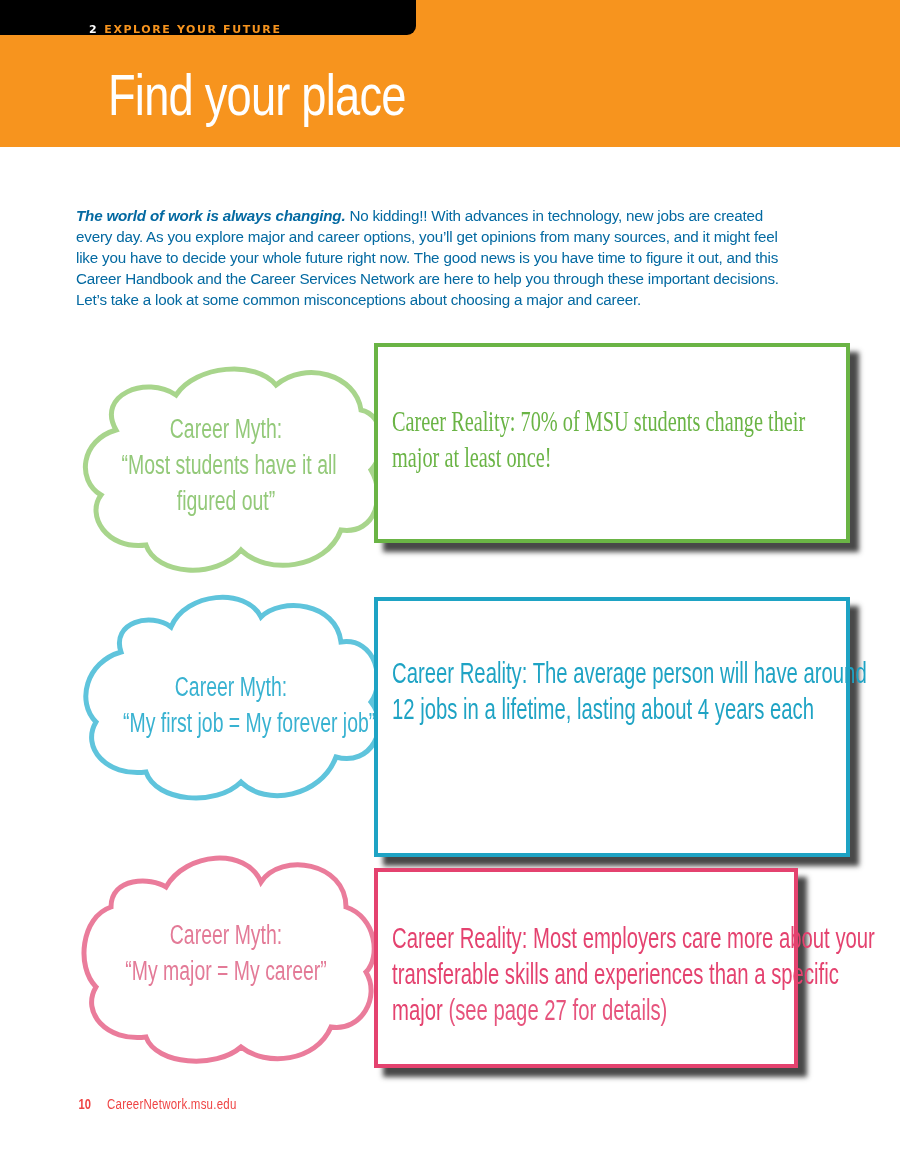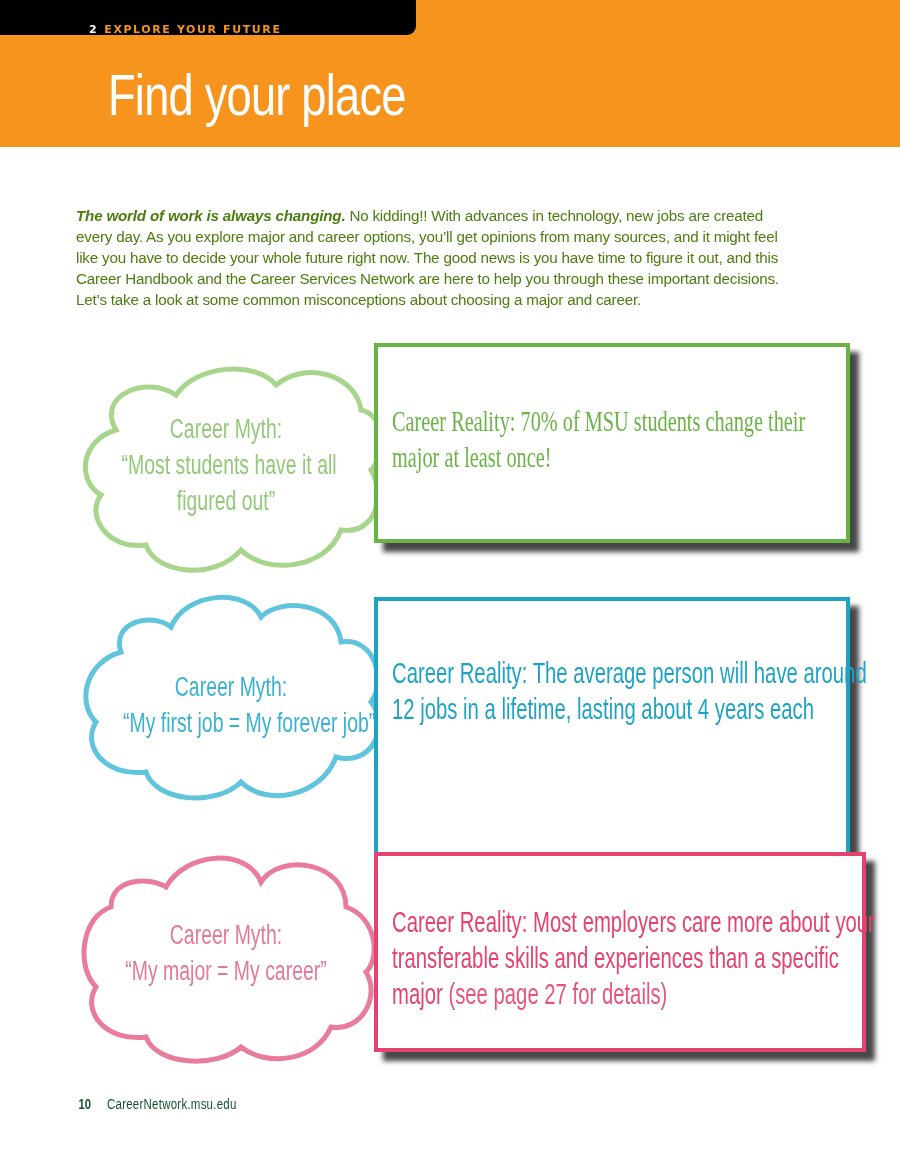--- a/index.html
+++ b/index.html
@@ -17,40 +17,40 @@
       font-weight: bold; font-size: 11px; letter-spacing: 1.6px; color: #f7941e; white-space: nowrap; margin-top: 7px;
     }
     .section-label .num { color: #ffffff; margin-right: 6px; }
     .page-title {
       position: absolute; left: 108px; top: 66px; font-family: "Liberation Sans Narrow", "Liberation Sans", sans-serif;
       font-size: 58px; color: #ffffff; transform: scaleX(0.78); transform-origin: left top; white-space: nowrap;
       letter-spacing: -1px; line-height: 1;
     }
     .intro {
       position: absolute; left: 76px; top: 205px; width: 720px; font-size: 15.2px; line-height: 21px;
-      color: #4d7c0f; letter-spacing: -0.2px;
+      color: #0369a1; letter-spacing: -0.2px;
     }
     .intro .lead { font-weight: bold; font-style: italic; }
     .row { position: absolute; left: 0; width: 900px; }
     .cloud { position: absolute; }
     .cloud svg { position: absolute; left: 0; top: 0; }
     .cloud-text {
       position: absolute; text-align: center; font-size: 27px; line-height: 36px;
       transform: scaleX(0.72); transform-origin: center top; white-space: nowrap;
     }
     .reality-box {
       position: absolute; background: #ffffff; border: 4px solid; box-sizing: border-box;
       box-shadow: 9px 9px 5px rgba(40,40,40,0.85);
     }
     .reality-text {
       position: absolute; left: 14px; font-size: 29px; line-height: 36px; white-space: nowrap;
       transform: scaleX(0.7); transform-origin: left top;
     }
     .reality-text .light { font-weight: normal; opacity: 0.9; }
-    .footer { position: absolute; left: 77px; top: 1096px; font-size: 14px; color: #14532d; white-space: nowrap; }
+    .footer { position: absolute; left: 77px; top: 1096px; font-size: 14px; color: #ef4444; white-space: nowrap; }
     .footer .page-num { font-weight: bold; margin-right: 14px; display: inline-block; transform: scaleX(0.8); }
     .footer .url { display: inline-block; transform: scaleX(0.82); transform-origin: left; letter-spacing: 0.3px; }
   </style>
 </head>
 <body>
 
 <div class="header">
   <div class="section-tab">
     <div class="section-label">
       <span class="num">2</span><span>EXPLORE YOUR FUTURE</span>
@@ -103,21 +103,21 @@
 <div class="row" style="top:852px;">
   <div class="cloud" style="left:76px; top:-5px; width:310px; height:225px;">
     <svg width="310" height="225" viewBox="0 0 310 225">
       <path d="M35 60 C35 30 75 30 90 40 C110 5 170 0 185 35 C205 5 270 15 270 60 C300 70 305 110 290 125 C305 150 285 185 255 180 C240 215 190 220 165 200 C140 222 80 218 70 190 C30 195 5 165 20 140 C0 120 5 70 35 60 Z" fill="#ffffff" stroke-width="5" stroke="#ea7c9b"></path>
     </svg>
     <div class="cloud-text" style="left:5px; top:70px; width:290px;">
       <div style="color:#e37a97;">Career Myth:</div>
       <div style="color:#e37a97;">“My major = My career”</div>
     </div>
   </div>
-  <div class="reality-box" style="left:374px; top:0; width:492px; height:200px; border-color:#e4426f;">
+  <div class="reality-box" style="left:374px; top:16px; width:424px; height:200px; border-color:#e4426f;">
     <div class="reality-text" style="top:48px; color:#e4426f;">
       <div>Career Reality: Most employers care more about your</div>
       <div>transferable skills and experiences than a specific</div>
       <div><span>major</span><span class="light"> (see page 27 for details)</span></div>
     </div>
   </div>
 </div>
 
 <div class="footer">
   <span class="page-num">10</span><span class="url">CareerNetwork.msu.edu</span>

